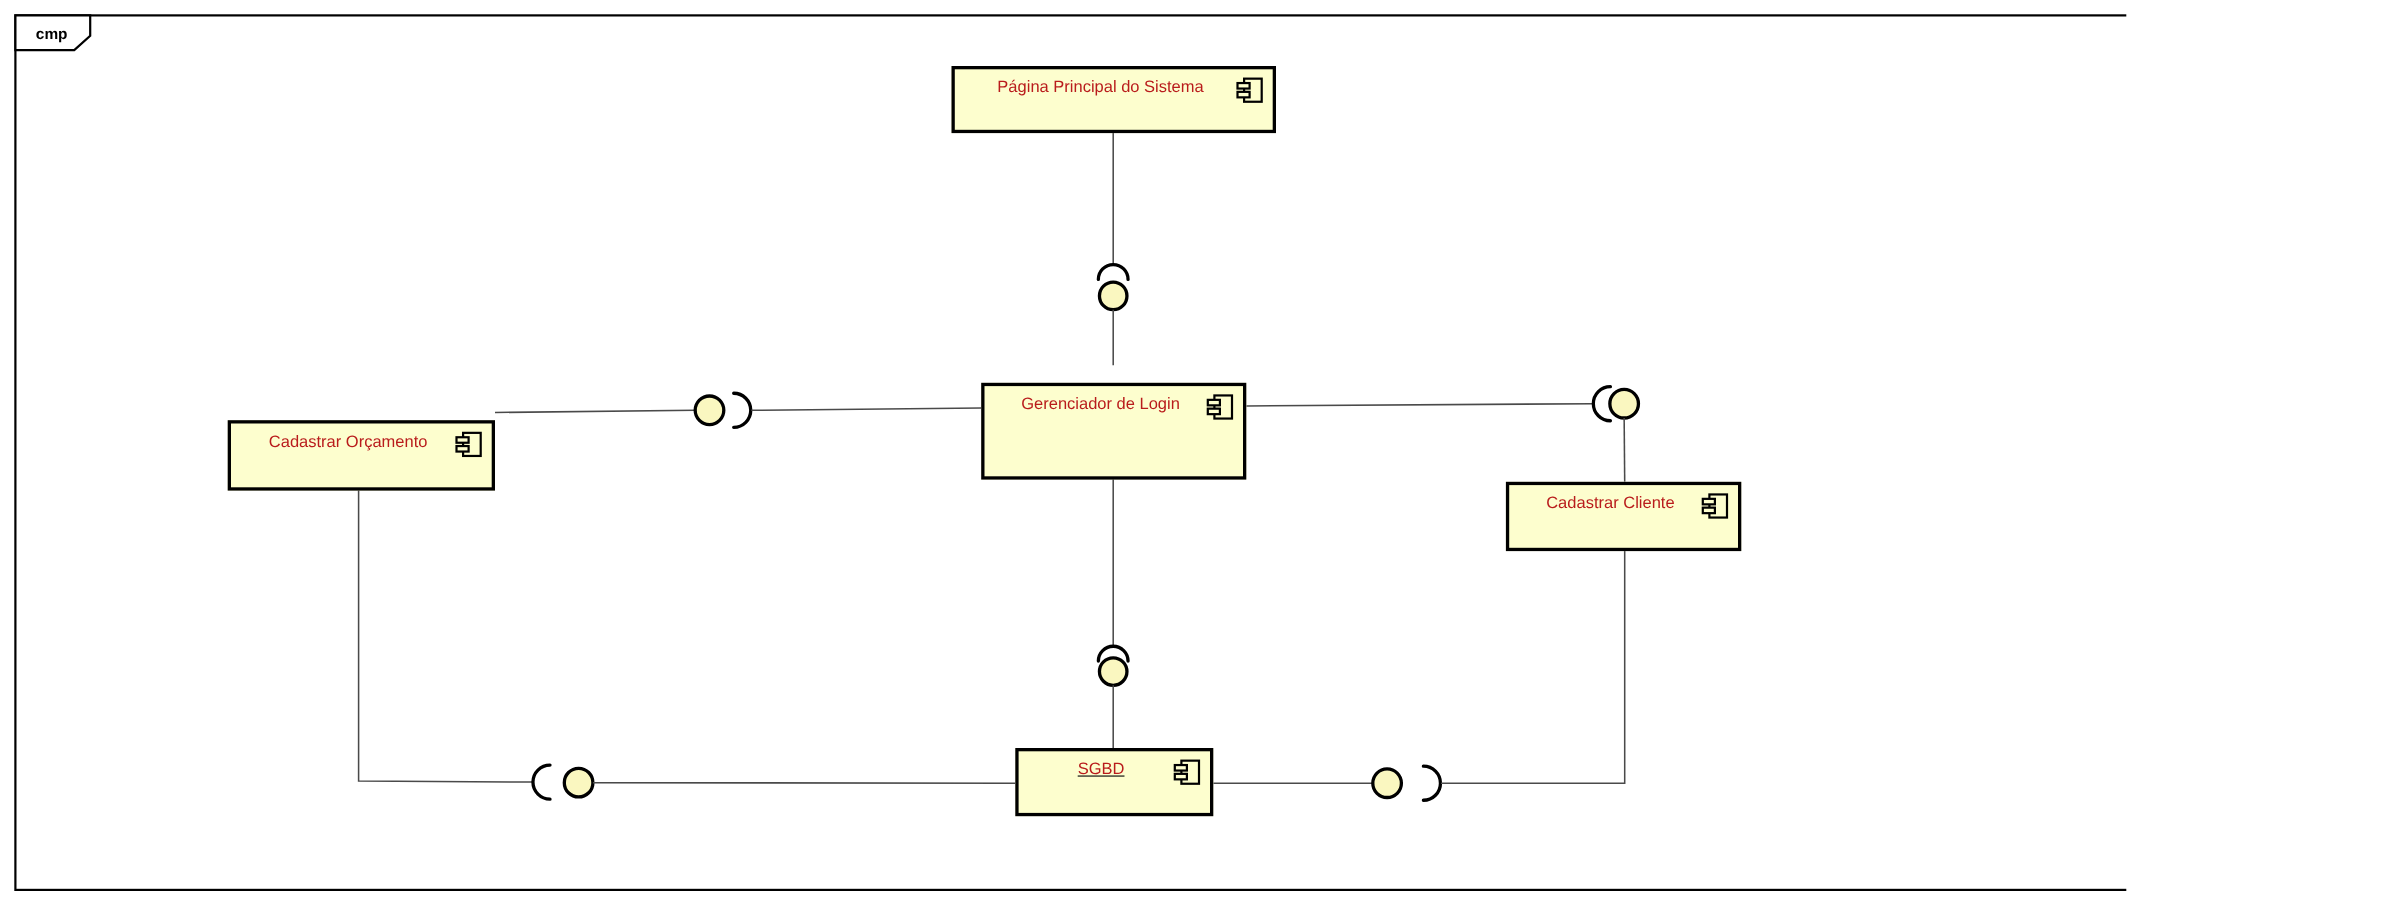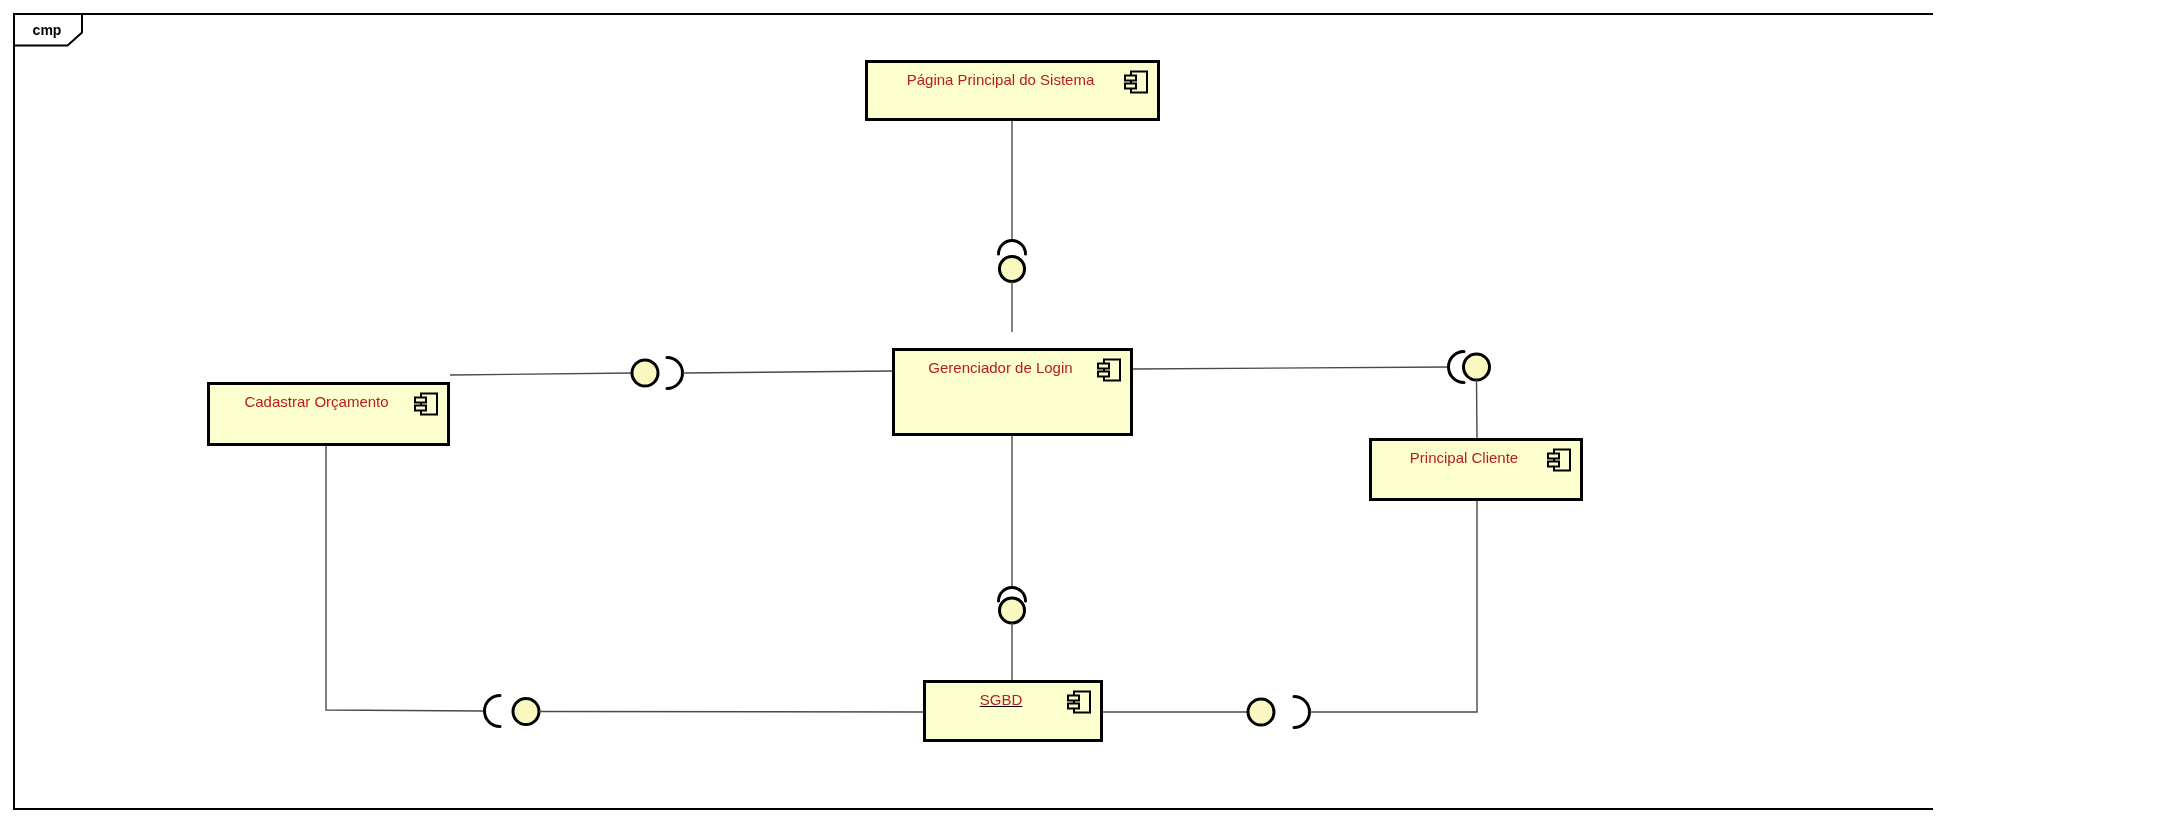--- a/index.html
+++ b/index.html
@@ -154,21 +154,21 @@
   <div class="component" style="left:207px; top:358px; width:243px; height:64px;margin-top:24px;">
     <div class="component-label">Cadastrar Orçamento</div>
     <svg class="component-icon" viewBox="0 0 26 26">
       <rect x="8" y="2.5" width="16" height="21" fill="none" stroke="#000" stroke-width="2"></rect>
       <rect x="2" y="6.5" width="11" height="5" fill="#fdfece" stroke="#000" stroke-width="2"></rect>
       <rect x="2" y="14.5" width="11" height="5" fill="#fdfece" stroke="#000" stroke-width="2"></rect>
     </svg>
   </div>
 
   <div class="component" style="left:1369px; top:438px; width:214px; height:63px;">
-    <div class="component-label">Principal Cliente</div>
+    <div class="component-label">Cadastrar Cliente</div>
     <svg class="component-icon" viewBox="0 0 26 26">
       <rect x="8" y="2.5" width="16" height="21" fill="none" stroke="#000" stroke-width="2"></rect>
       <rect x="2" y="6.5" width="11" height="5" fill="#fdfece" stroke="#000" stroke-width="2"></rect>
       <rect x="2" y="14.5" width="11" height="5" fill="#fdfece" stroke="#000" stroke-width="2"></rect>
     </svg>
   </div>
 
   <div class="component" style="left:923px; top:680px; width:180px; height:62px;text-decoration:underline;">
     <div class="component-label">SGBD</div>
     <svg class="component-icon" viewBox="0 0 26 26">

